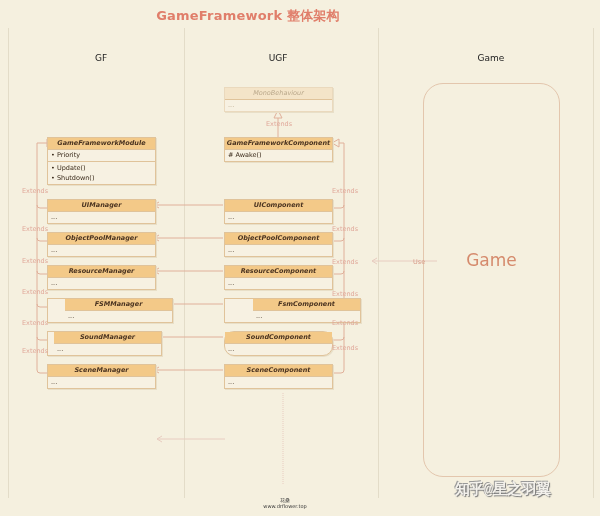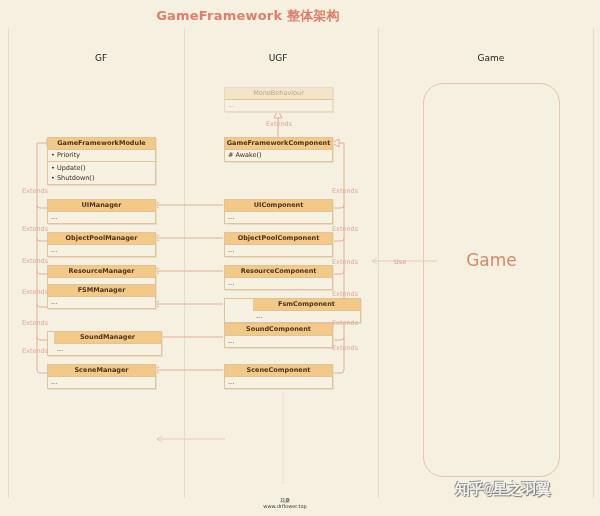--- a/index.html
+++ b/index.html
@@ -5,32 +5,32 @@
   html, body { margin:0; padding:0; }
   body { width:600px; height:516px; background:#f5f0df; position:relative; overflow:hidden;
          font-family:"DejaVu Sans", sans-serif; }
   .title { position:absolute; left:0; width:496px; top:7px; text-align:center; font-size:13px;
            font-weight:bold; color:#e07e6a; letter-spacing:0.2px; }
   .lane-line { position:absolute; top:28px; width:1px; height:470px; background:#e3dcc8; }
   .lane-label { position:absolute; top:53px; font-size:9px; color:#222; text-align:center; width:80px; }
   .box { position:absolute; width:107px; border:1px solid #e0c39a; background:#f7f1e2;
          box-shadow:1px 1px 0 #e8dfc8; }
   .box .hdr { background:#f3c988; height:11px; line-height:11px; text-align:center; font-size:6.5px;
-              font-weight:bold; color:#4a3320; border-bottom:1px solid #e0c39a; }
+              font-style:italic; font-weight:bold; color:#4a3320; border-bottom:1px solid #e0c39a; }
   .box .body { font-size:6.5px; color:#3a2a1a; padding:1px 3px; min-height:9px; }
   .box .body.sep { border-top:1px solid #e0c39a; }
   .box.faded { border-color:#ead9bd; }
   .box.faded .hdr { background:#f4e4c8; color:#b9a78a; font-weight:normal; }
   .box.faded .body { color:#b9a78a; }
   .label-ext { position:absolute; font-size:6.5px; color:#e0a89a; }
   .game-panel { position:absolute; left:423px; top:83px; width:135px; height:392px;
                 border:1px solid #e3c6ad; border-radius:20px; }
   .game-text { position:absolute; left:423px; width:137px; top:250px; text-align:center;
                font-size:17px; color:#d58a6c; }
-  .use-label { position:absolute; left:394px; top:258px; font-size:6.5px; color:#d89a88; }
+  .use-label { position:absolute; left:413px; top:258px; font-size:6.5px; color:#d89a88; }
   .footer { position:absolute; left:240px; width:90px; top:497px; text-align:center; font-size:5px; color:#333; line-height:6px; }
   .watermark { position:absolute; left:455px; top:480px; font-size:15px; color:#f3f1ec;
                text-shadow:1px 1px 1px #777, -1px -1px 0 #999; font-weight:bold; letter-spacing:-0.5px;font-family:Liberation Mono, monospace; }
   svg.wires { position:absolute; left:0; top:0; }
 </style>
 </head>
 <body>
 
 <div class="title">GameFramework 整体架构</div>
 
@@ -95,21 +95,21 @@
   <div class="body">...</div>
 </div>
 <div class="box" style="left:47px; top:232px;">
   <div class="hdr">ObjectPoolManager</div>
   <div class="body">...</div>
 </div>
 <div class="box" style="left:47px; top:265px;">
   <div class="hdr">ResourceManager</div>
   <div class="body">...</div>
 </div>
-<div class="box" style="left:47px; top:284px;">
+<div class="box" style="left:47px; top:298px;padding-left:17px;">
   <div class="hdr">FSMManager</div>
   <div class="body">...</div>
 </div>
 <div class="box" style="left:47px; top:331px;padding-left:6px;">
   <div class="hdr">SoundManager</div>
   <div class="body">...</div>
 </div>
 <div class="box" style="left:47px; top:364px;">
   <div class="hdr">SceneManager</div>
   <div class="body">...</div>
@@ -135,21 +135,21 @@
   <div class="body">...</div>
 </div>
 <div class="box" style="left:224px; top:265px;">
   <div class="hdr">ResourceComponent</div>
   <div class="body">...</div>
 </div>
 <div class="box" style="left:224px; top:298px;padding-left:28px;">
   <div class="hdr">FsmComponent</div>
   <div class="body">...</div>
 </div>
-<div class="box" style="left:224px; top:323px;">
+<div class="box" style="left:224px; top:331px;border-radius:10px;">
   <div class="hdr">SoundComponent</div>
   <div class="body">...</div>
 </div>
 <div class="box" style="left:224px; top:364px;">
   <div class="hdr">SceneComponent</div>
   <div class="body">...</div>
 </div>
 
 <div class="label-ext" style="left:22px; top:187px;">Extends</div>
 <div class="label-ext" style="left:22px; top:225px;">Extends</div>

